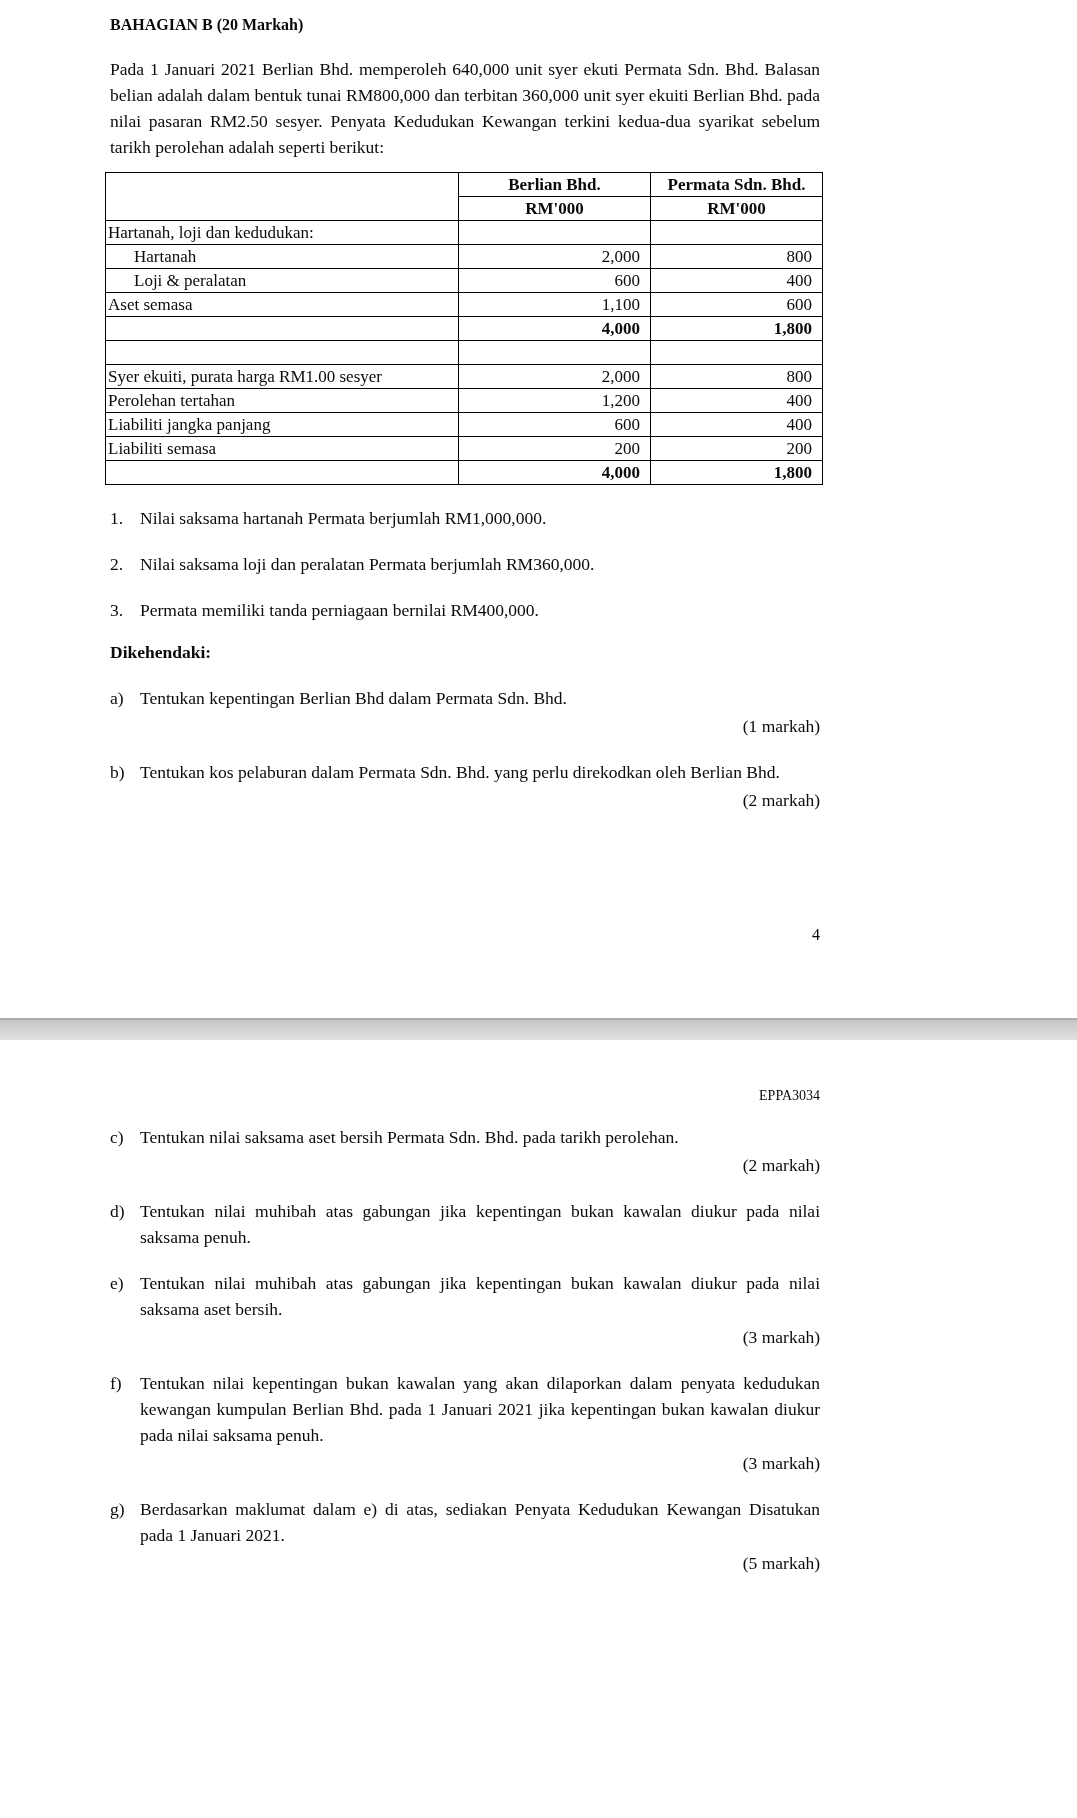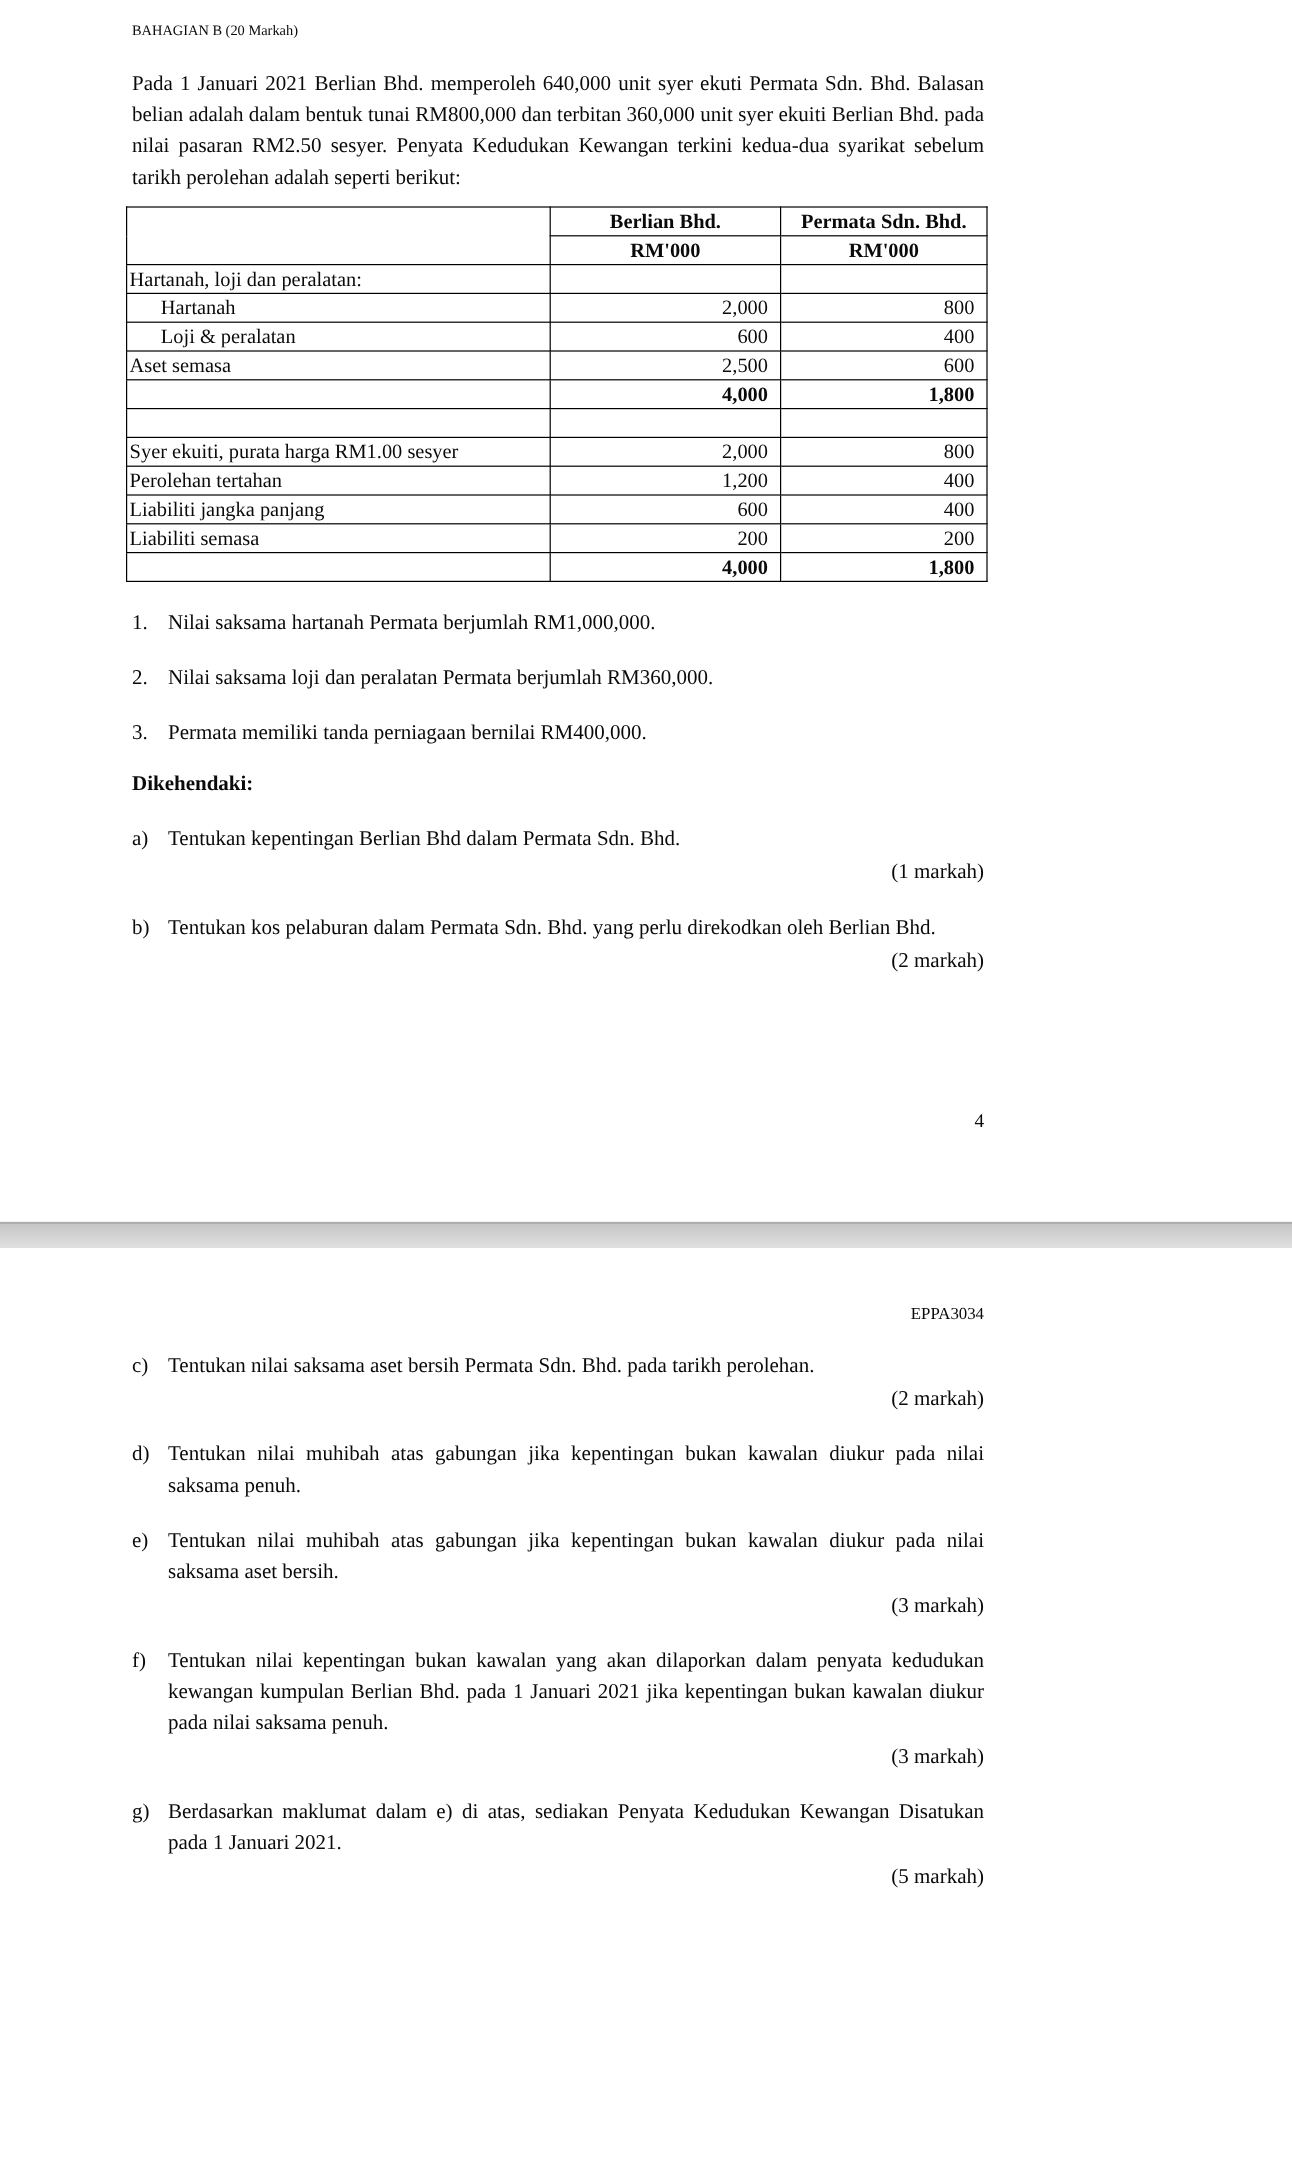--- a/index.html
+++ b/index.html
@@ -11,21 +11,21 @@
     font-family: "Liberation Serif", "DejaVu Serif", serif;
     color: #0a0a0a;
     font-size: 17.5px;
   }
   .page { position: relative; background: #ffffff; }
   .page1 { height: 1018px; }
   .page2 { height: 778px; }
   .content { margin-left: 110px; width: 710px; }
   .page1 .content { padding-top: 12px; }
 
-  .heading { font-size: 12px; font-weight: normal; margin: 0; line-height: 26px; }
+  .heading { font-size: 16px; font-weight: bold; margin: 0; line-height: 26px; }
   .intro { margin: 18px 0 6px; text-align: justify; line-height: 26px; }
 
   .fin-table {
     border-collapse: collapse;
     margin-top: 12px;
     margin-left: -5px;
     width: 717px;
     table-layout: fixed;
     font-size: 17px;
   }
@@ -88,37 +88,37 @@
         <tr>
           <td class="lbl" rowspan="2"></td>
           <th>Berlian Bhd.</th>
           <th>Permata Sdn. Bhd.</th>
         </tr>
         <tr>
           <th>RM'000</th>
           <th>RM'000</th>
         </tr>
         <tr>
-          <td class="lbl">Hartanah, loji dan peralatan:</td>
+          <td class="lbl">Hartanah, loji dan kedudukan:</td>
           <td class="num"></td>
           <td class="num"></td>
         </tr>
         <tr>
           <td class="lbl indent">Hartanah</td>
           <td class="num">2,000</td>
           <td class="num">800</td>
         </tr>
         <tr>
           <td class="lbl indent">Loji &amp; peralatan</td>
           <td class="num">600</td>
           <td class="num">400</td>
         </tr>
         <tr>
           <td class="lbl">Aset semasa</td>
-          <td class="num">2,500</td>
+          <td class="num">1,100</td>
           <td class="num">600</td>
         </tr>
         <tr class="total">
           <td class="lbl"></td>
           <td class="num">4,000</td>
           <td class="num">1,800</td>
         </tr>
         <tr>
           <td class="lbl"></td>
           <td class="num"></td>

